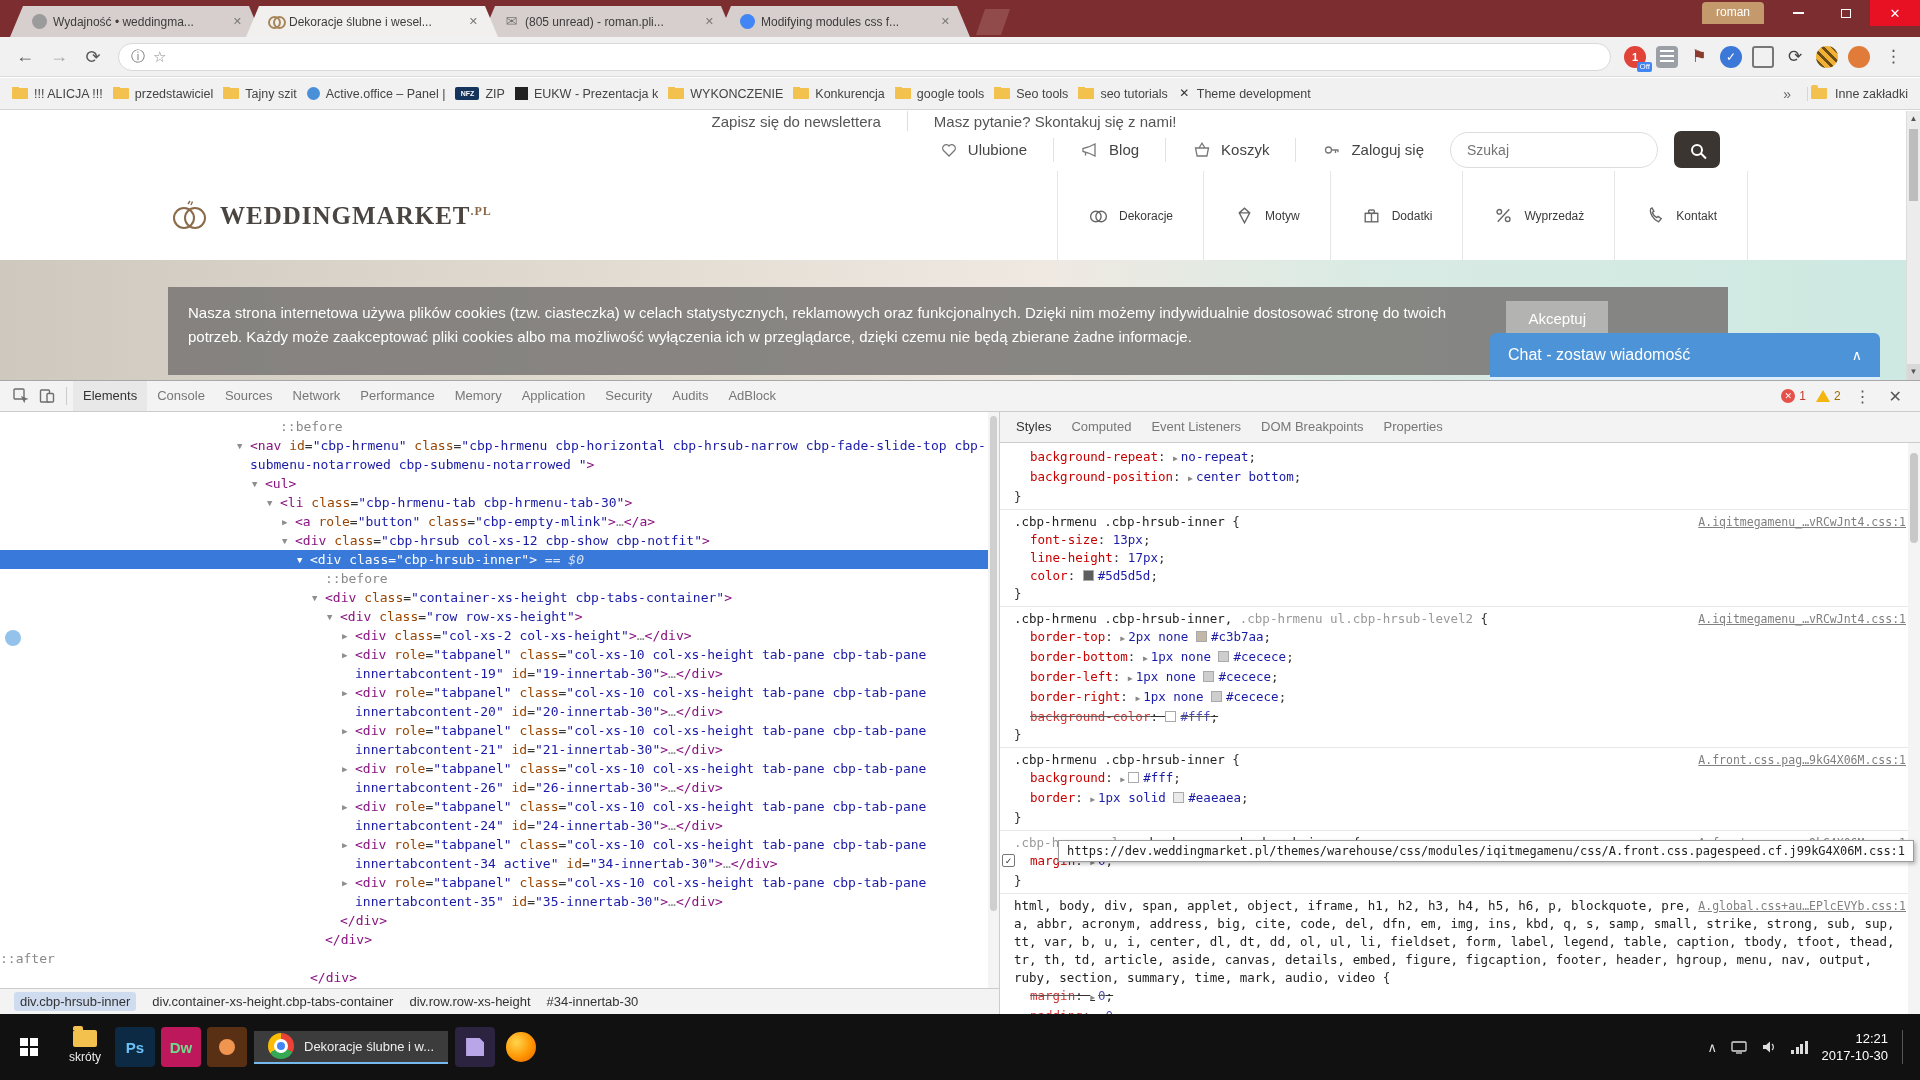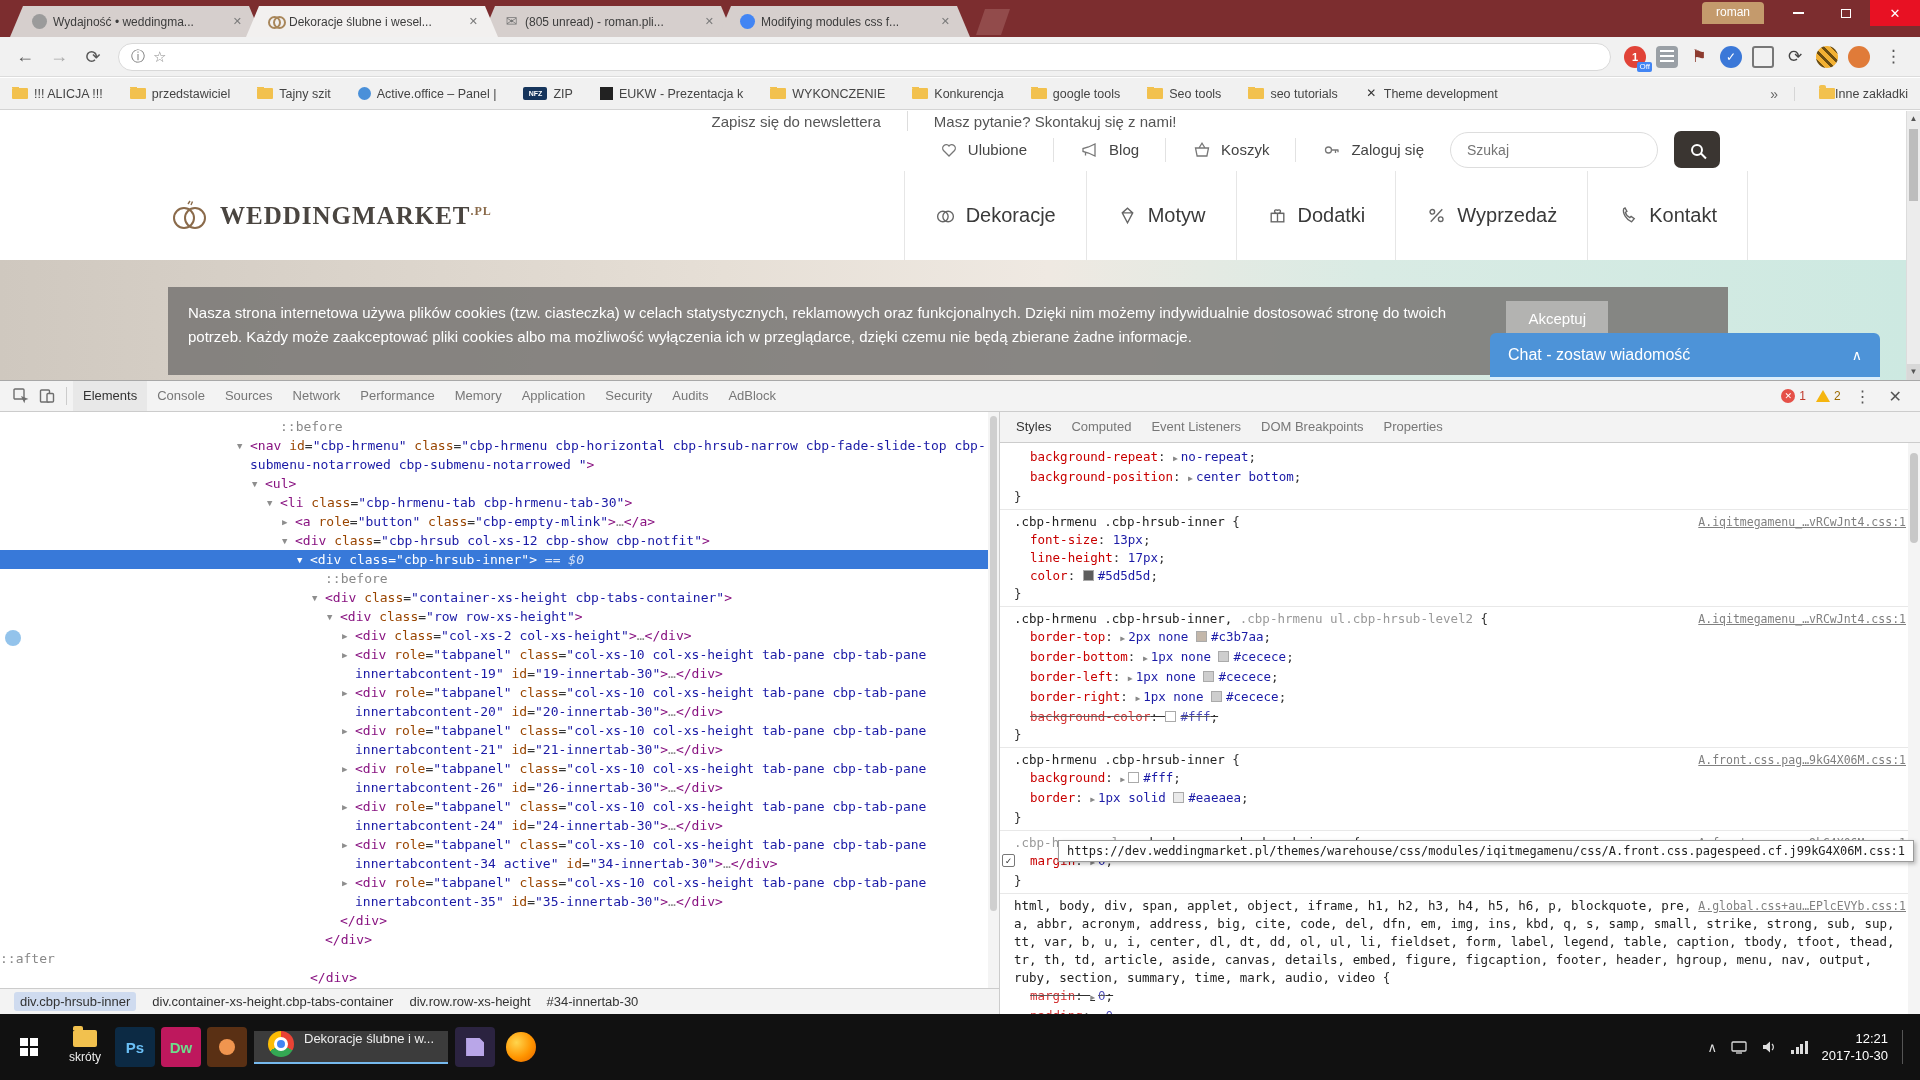--- a/index.html
+++ b/index.html
@@ -41,52 +41,52 @@
   .ext3 { color:#8d3b2f; font-size:17px; text-align:center; line-height:22px; }
   .ext4 { background:#3b78d8; border-radius:50%; color:#fff; font-size:12px; text-align:center; line-height:22px; }
   .ext5 { border:2px solid #777; border-radius:3px; }
   .ext6 { color:#444; font-size:17px; text-align:center; line-height:22px; }
   .ext7 { background:repeating-linear-gradient(45deg,#f2b134 0 4px,#6b4d12 4px 7px); border-radius:50%; }
   .ext8 { background:#e07b39; border-radius:50%; }
   .kebab { font-size:17px; color:#555; padding:0 8px; }
 
   
   .bookmarks { position:absolute; top:78px; left:0; right:0; height:32px; background:#f1f1f1; border-bottom:1px solid #d4d4d4; display:flex; align-items:center; padding:0 12px; font-size:12.5px; color:#444; }
-  #bm-items { display:flex; align-items:center; gap:27px; overflow:hidden; }
+  #bm-items { display:flex; align-items:center; gap:10px; overflow:hidden; }
   .bm { display:flex; align-items:center; gap:6px; white-space:nowrap; }
   .bm-ic { flex:none; display:inline-block; }
   .bm-ic.folder { width:16px; height:11px; background:#f2c14e; border-radius:1px; position:relative; }
   .bm-ic.folder::before { content:""; position:absolute; top:-3px; left:0; width:7px; height:3px; background:#f2c14e; border-radius:2px 2px 0 0; }
   .bm-ic.globe { width:13px; height:13px; border-radius:50%; background:#4a90d9; }
   .bm-ic.nfz { width:24px; height:13px; background:#16355c; border-radius:2px; color:#fff; font-size:7px; font-weight:bold; text-align:center; line-height:13px; }
   .bm-ic.dark { width:13px; height:13px; background:#222; }
   .bm-ic.xmark { width:13px; height:13px; color:#333; font-size:12px; line-height:13px; text-align:center; }
   .bm-right { margin-left:auto; display:flex; align-items:center; gap:16px; }
   .overflow-ic { color:#666; font-size:14px; }
-  .other-bm { display:flex; align-items:center; gap:0; border-left:1px solid #d6d6d6; padding-left:24px; }
+  .other-bm { display:flex; align-items:center; gap:8px; border-left:1px solid #d6d6d6; padding-left:3px; }
 
   
   .page { position:absolute; top:111px; left:0; right:0; height:269px; background:#fff; overflow:hidden; }
   .p-topbar { height:60px; display:flex; align-items:center; padding:0 200px 0 168px; font-size:15px; color:#555;flex-direction:column; }
   .tb-left { display:flex; align-items:center; gap:26px; }
   .vdiv { width:1px; height:20px; background:#ddd; }
   .tb-right { margin-left:auto; display:flex; align-items:center; }
   .tb-link { display:flex; align-items:center; gap:9px; color:#444; }
   .tb-sep { width:1px; height:24px; background:#e2e2e2; margin:0 26px; }
   .search-wrap { display:flex; align-items:center; gap:16px; margin-left:26px; }
   .search-input { width:208px; height:36px; border:1px solid #ddd; border-radius:18px; padding:0 16px; font-size:14px; color:#666; outline:none; font-family:"Liberation Sans",sans-serif; }
   .search-btn { width:46px; height:37px; background:#3a3531; border:none; border-radius:7px; display:flex; align-items:center; justify-content:center; }
   .mag { width:12px; height:12px; border:2px solid #fff; border-radius:50%; position:relative; }
   .mag::after { content:""; position:absolute; width:7px; height:2px; background:#fff; transform:rotate(45deg); right:-6px; bottom:-3px; }
   .p-header { height:89px; display:flex; align-items:stretch; padding-left:168px; }
   .logo { display:flex; align-items:center; gap:10px; }
   .logo-text { font-family:"Liberation Serif", serif; font-weight:bold; font-size:25px; letter-spacing:1px; color:#4a4540; text-transform:uppercase; }
   .logo-tld { font-size:12px; vertical-align:super; color:#8a6a4a; }
   .mainnav { margin-left:auto; margin-right:172px; display:flex; }
-  .nav-item { display:flex; align-items:center; gap:10px; padding:0 30px; border-left:1px solid #e6e6e6; font-size:20px; color:#3a3a3a; }
+  .nav-item { display:flex; align-items:center; gap:10px; padding:0 30px; border-left:1px solid #e6e6e6; font-size:12px; color:#3a3a3a; }
   .nav-item:last-child { border-right:1px solid #e6e6e6; }
   .p-hero { position:absolute; left:0; right:14px; top:149px; height:120px; background:linear-gradient(90deg,#cfc8bf 0%,#e6dfd6 38%,#efe9e2 55%,#d9ebe4 72%,#cde9e1 100%); }
   .cookie-bar { position:absolute; left:168px; right:178px; top:27px; height:88px; background:rgba(122,120,117,0.88); color:#fff; font-size:15px; line-height:24px; padding:14px 230px 14px 20px; }
   .cookie-btn { position:absolute; right:120px; top:14px; background:#b3b3b1; color:#fff; border:none; font-size:15px; padding:9px 22px; font-family:"Liberation Sans",sans-serif; }
   .chat { position:absolute; right:40px; top:222px; width:390px; z-index:5; }
   .chat-head { height:44px; background:#4d93d8; border-radius:6px 6px 0 0; color:#fff; font-size:16px; display:flex; align-items:center; padding:0 18px; }
   .chat-chevron { margin-left:auto; font-size:14px; }
   .chat-body { height:8px; background:#ddeefb; }
   .pg-scroll { position:absolute; right:0; top:0; bottom:0; width:14px; background:#ececec; border-left:1px solid #dcdcdc; }
   .pg-arrow { position:absolute; left:0; right:0; height:16px; color:#555; font-size:8px; text-align:center; line-height:16px; }
@@ -155,21 +155,21 @@
   .tb-lbl { font-size:12px; color:#eee; }
   .app { width:40px; height:40px; margin:0 3px; border-radius:4px; display:flex; align-items:center; justify-content:center; font-size:15px; font-weight:bold; }
   .app.ps { background:#0c2a44; color:#6bc0f7; }
   .app.dw { background:#be185d; color:#6fdc8c; }
   .app.br { background:#5a3014; }
   .app.br::after { content:""; width:16px; height:16px; border-radius:50%; background:#f0954f; }
   .app.save { background:#2b2340; }
   .app.save::after { content:""; width:18px; height:18px; background:#b9a6e8; clip-path:polygon(0 0, 75% 0, 100% 25%, 100% 100%, 0 100%); }
   .app.ff { background:transparent; }
   .app.ff::after { content:""; width:30px; height:30px; border-radius:50%; background:radial-gradient(circle at 35% 35%, #ffd54d, #ff9500 55%, #e66000); }
-  .chrome-btn { height:33px; margin:0 4px; padding:0 14px; background:#3c3c3c; border-bottom:2px solid #76b9ed; display:flex; gap:10px; max-width:250px; }
+  .chrome-btn { height:33px; margin:0 4px; padding:0 14px; background:#3c3c3c; border-bottom:2px solid #76b9ed; display:flex; align-items:center; gap:10px; max-width:250px; }
   .chrome-ic { width:26px; height:26px; border-radius:50%; flex:none; background:conic-gradient(#ea4335 0 33%, #34a853 33% 66%, #fbbc05 66% 100%); position:relative; }
   .chrome-ic::after { content:""; position:absolute; inset:6px; border-radius:50%; background:#4285f4; border:3px solid #fff; }
   .chrome-label { font-size:13px; font-weight:normal; color:#eee; white-space:nowrap; overflow:hidden; text-overflow:ellipsis; }
   .tb-spacer { flex:1; }
   .tray { display:flex; align-items:center; gap:14px; padding-right:10px; }
   .tray-ic { color:#ddd; font-size:13px; display:flex; align-items:center; }
   .bars { display:flex; align-items:flex-end; gap:1.5px; }
   .bars span { width:3px; background:#ddd; display:block; }
   .clock { text-align:right; font-size:13px; line-height:17px; color:#fff; }
   .desk-sliver { width:8px; align-self:stretch; border-left:1px solid #555; }

